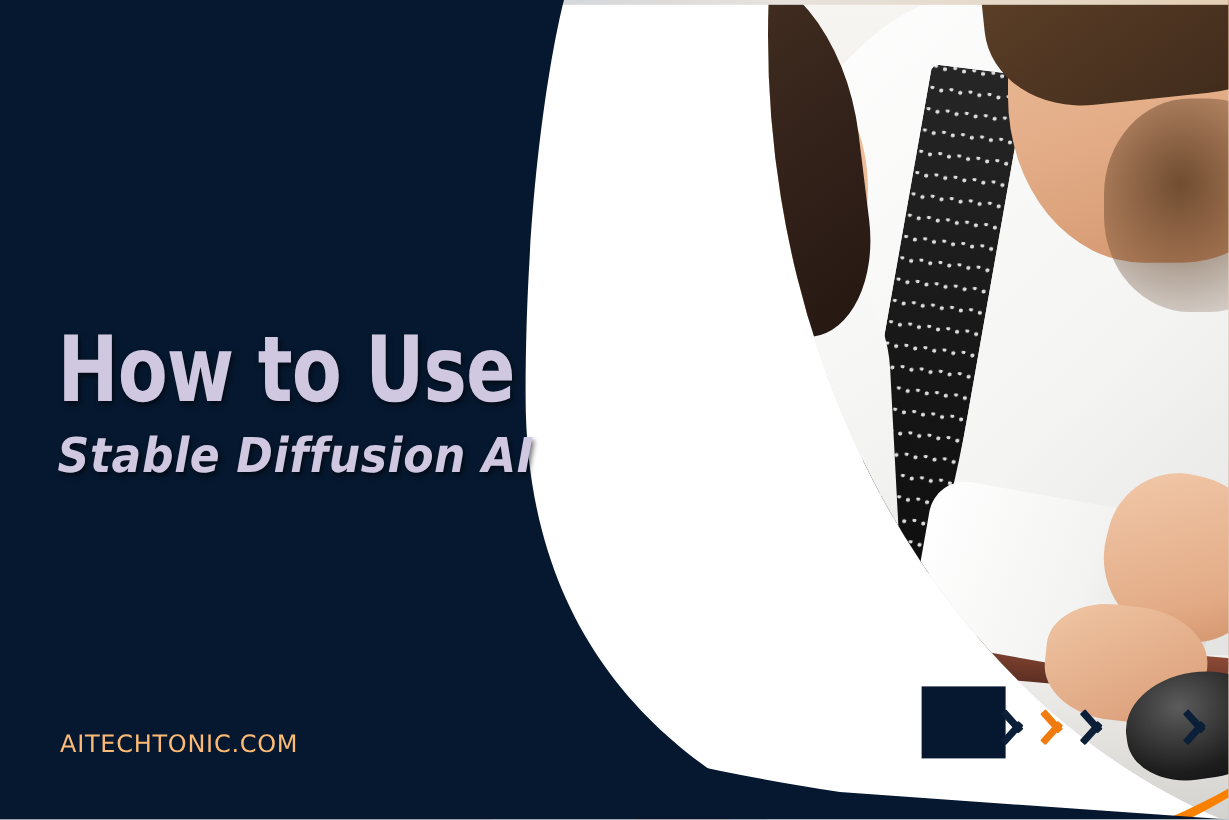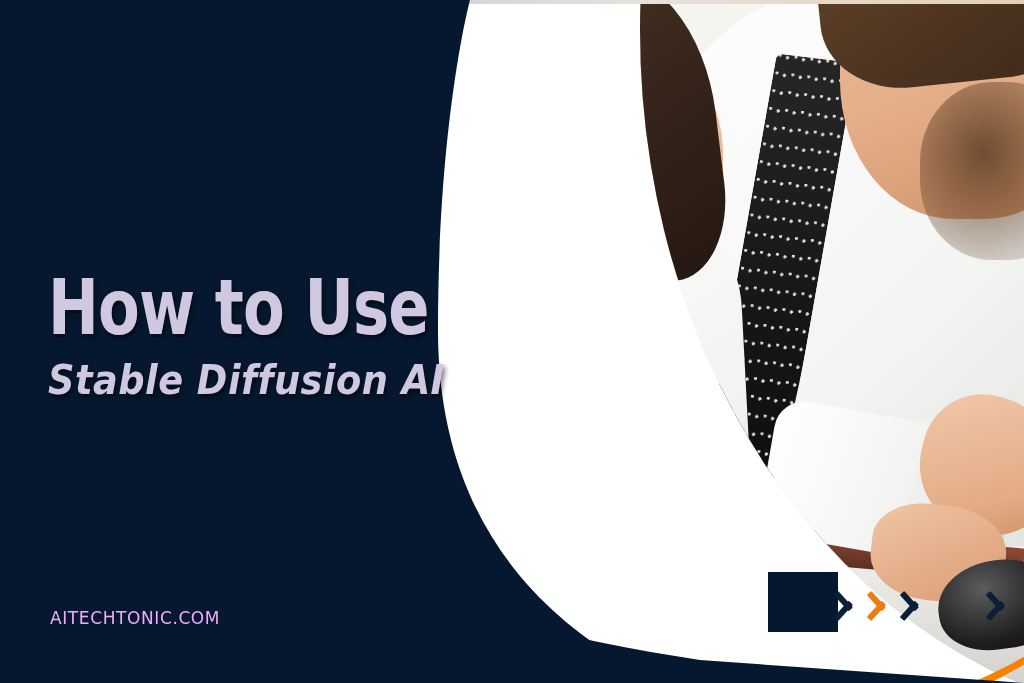--- a/index.html
+++ b/index.html
@@ -279,24 +279,24 @@
     white-space: nowrap;
     text-shadow: 2px 3px 5px rgba(0,0,0,.55);
   }
 
   
   .site-url {
     position: absolute;
     left: 50px;
     top: 608px;
     font-family: "DejaVu Sans", sans-serif;
-    font-size: 17px;
+    font-size: 20px;
     font-weight: normal;
     letter-spacing: 0.6px;
-    color: #f0abfc;
+    color: #fdba74;
     white-space: nowrap;
   }
 </style>
 </head>
 <body>
 
 <div id="banner">
 
   <div id="artwork">
 

